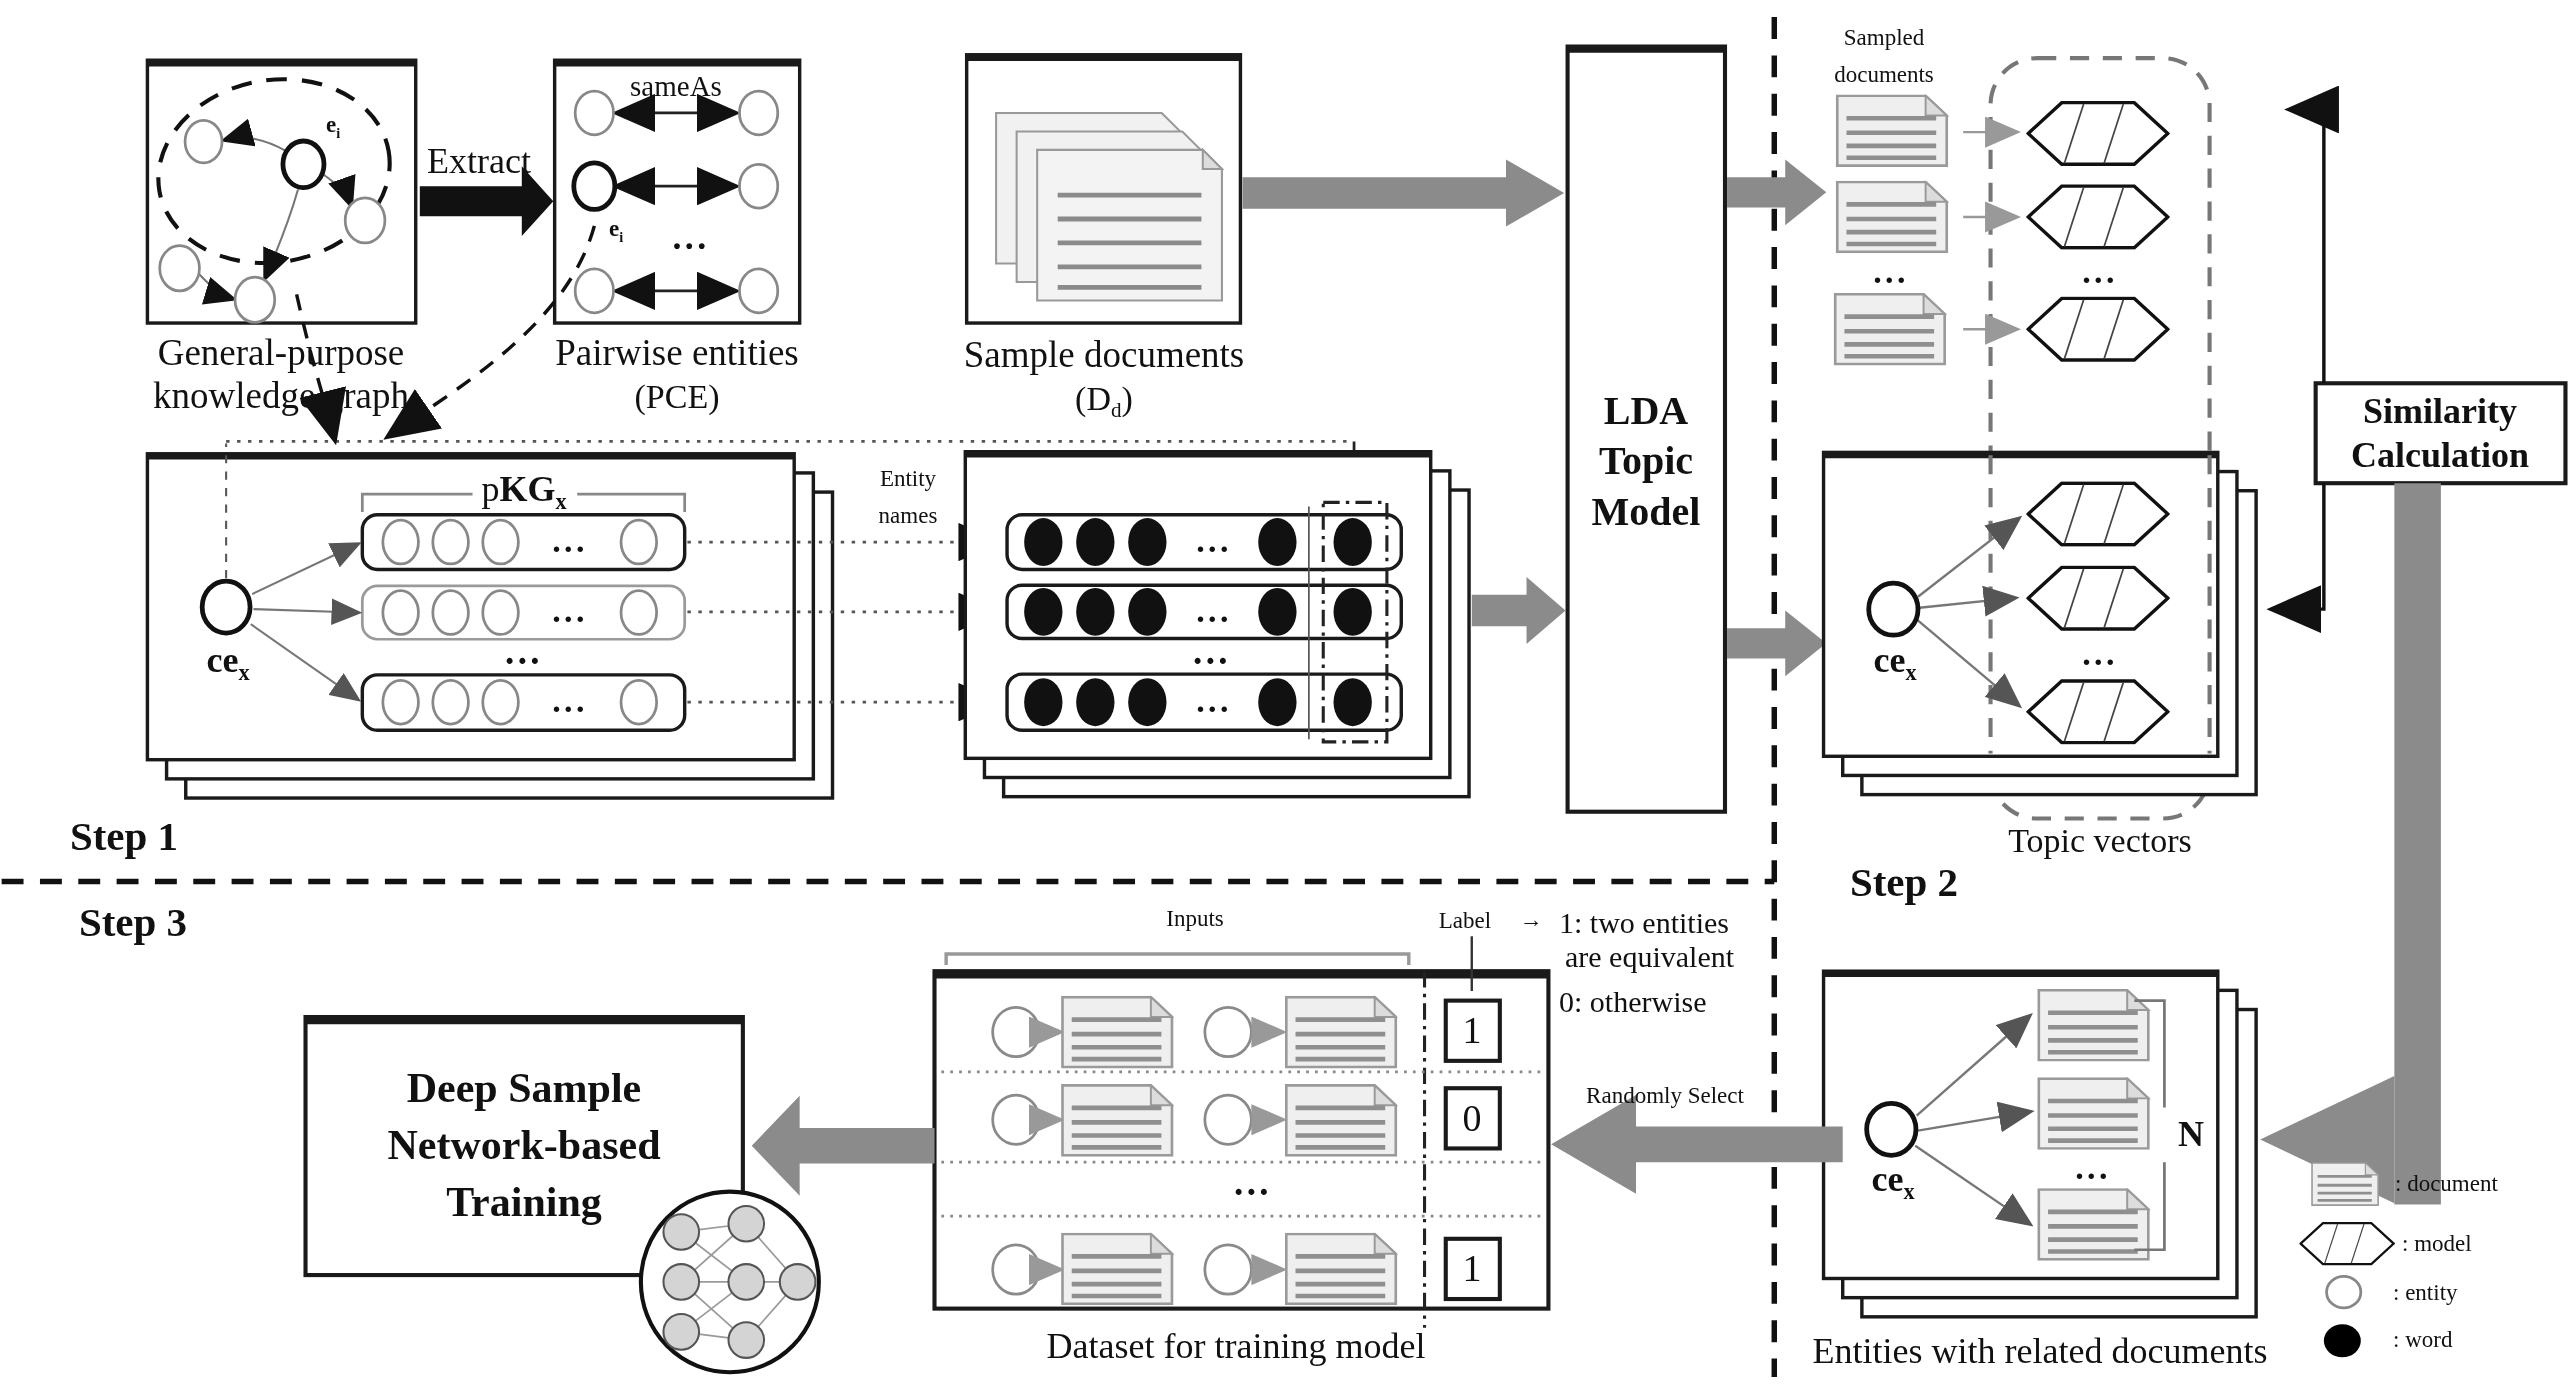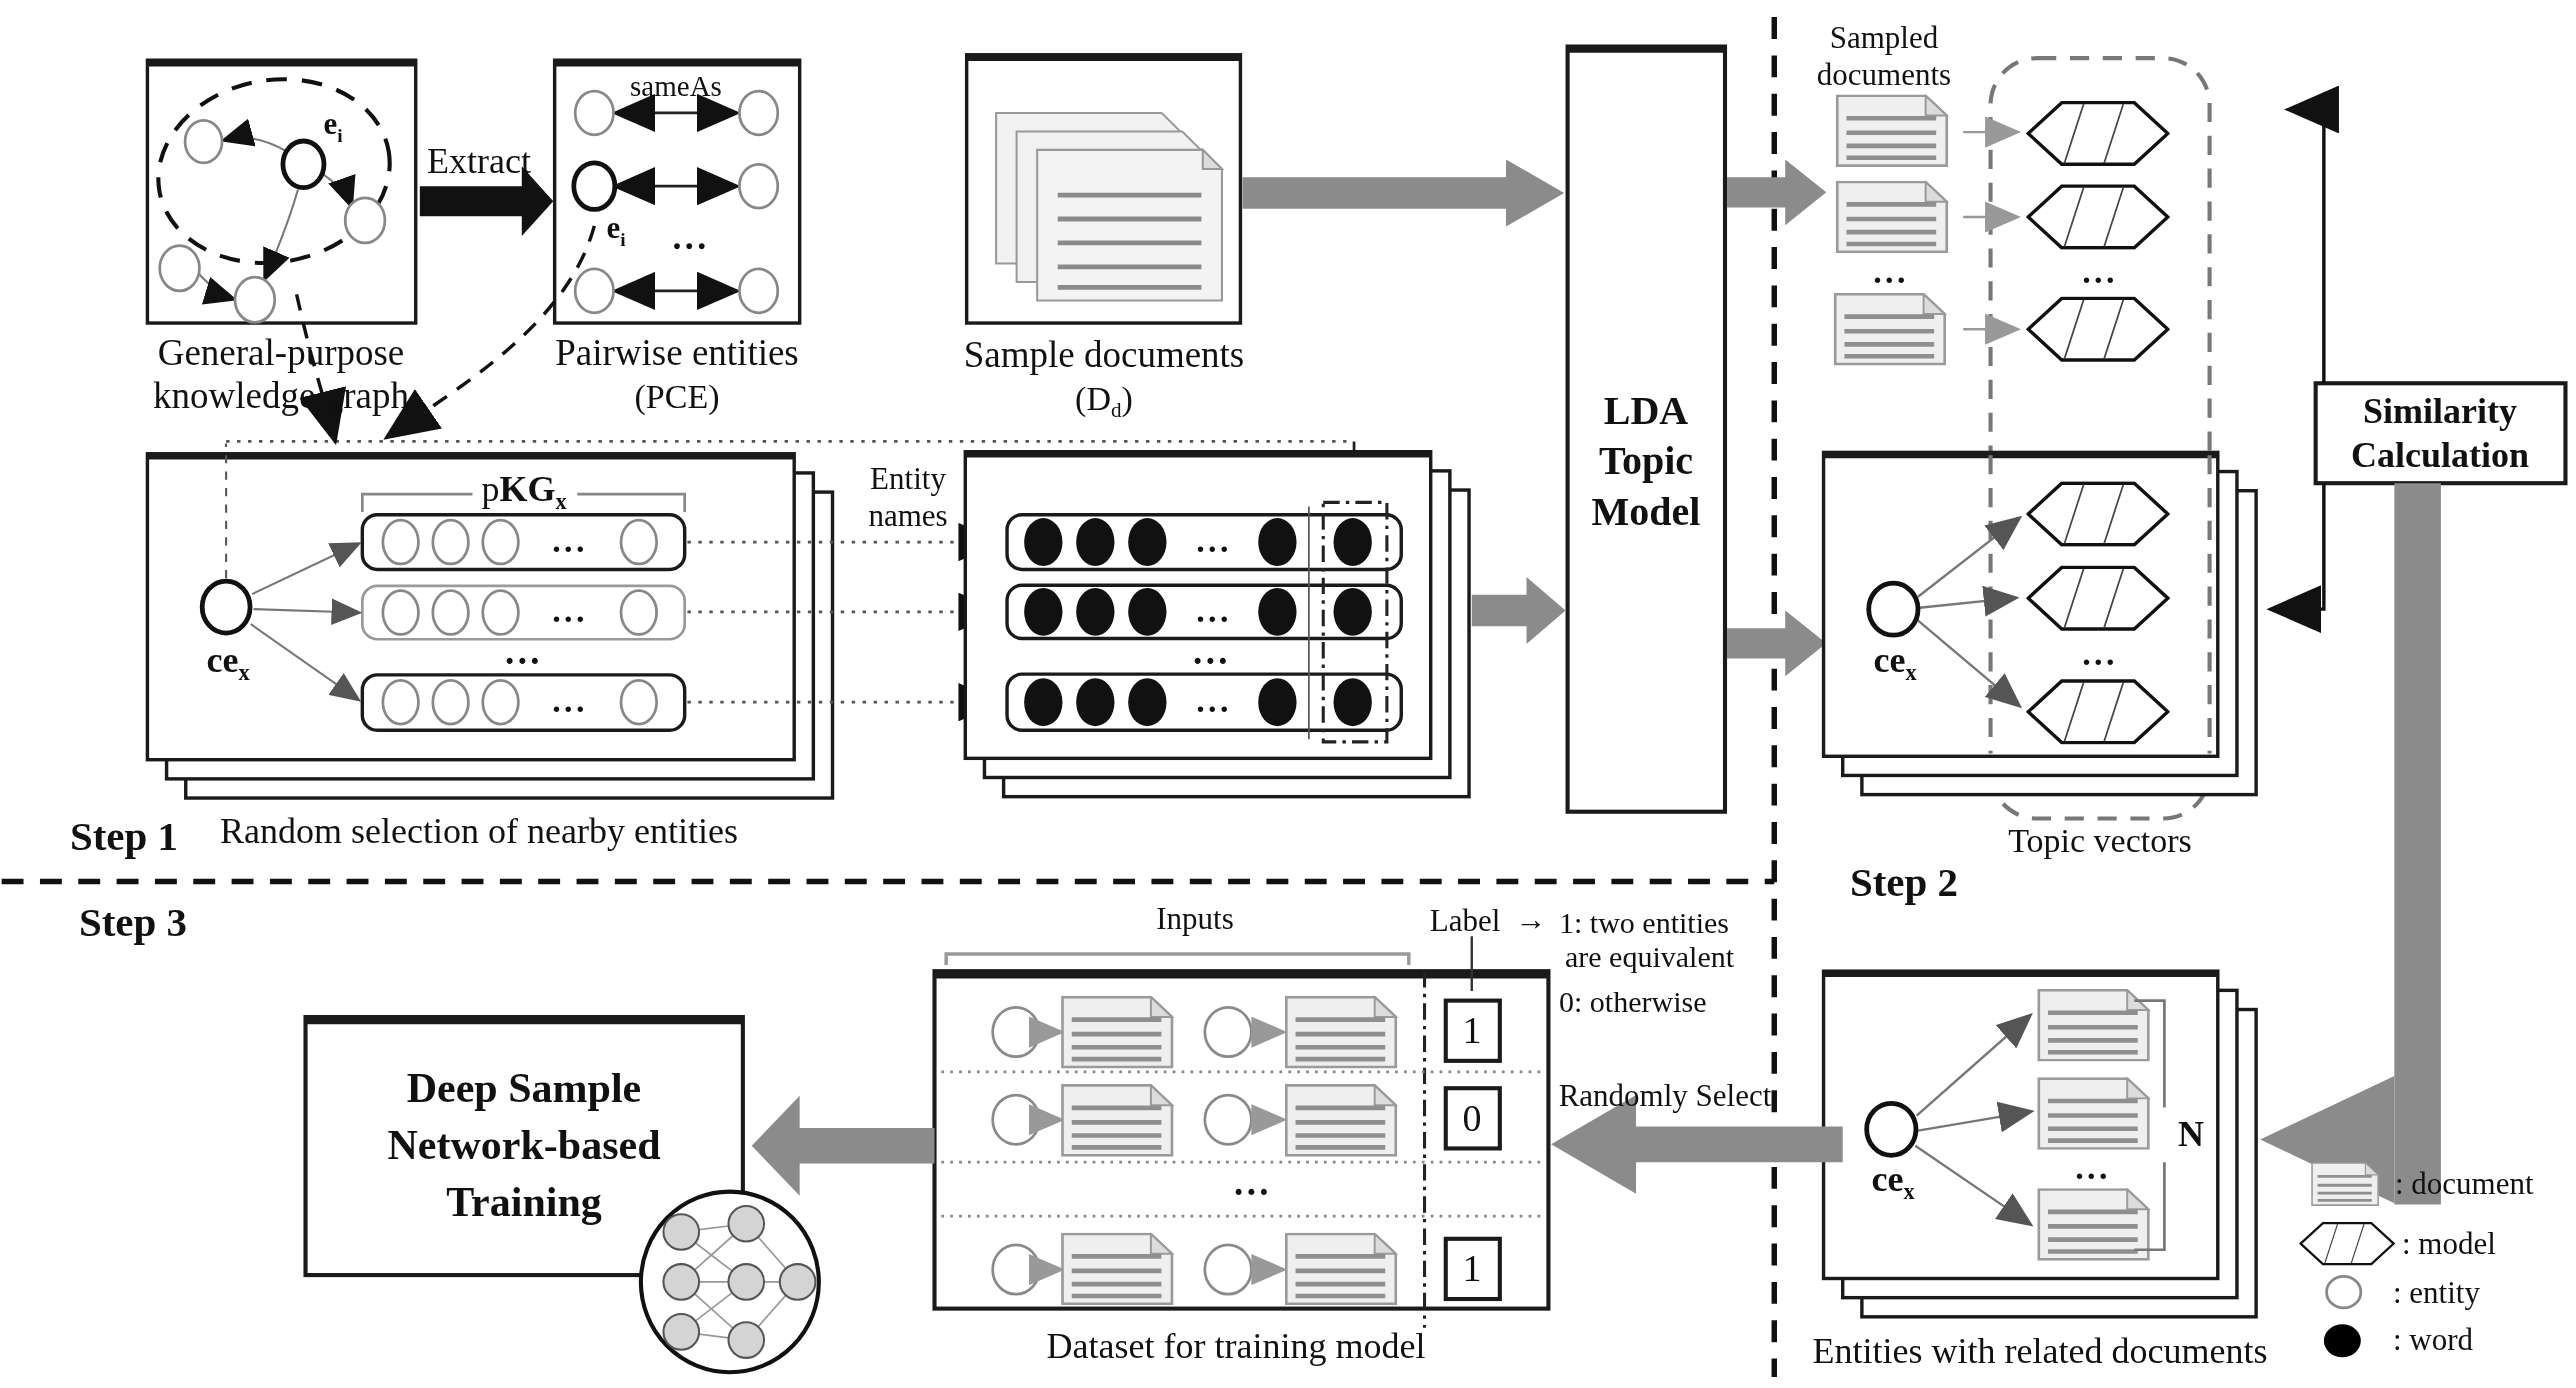--- a/index.html
+++ b/index.html
@@ -5,21 +5,21 @@
   html,body{margin:0;padding:0;background:#fff;}
   .stage{position:relative;width:2576px;height:1388px;background:#ffffff;overflow:hidden;
          font-family:"Liberation Serif",serif;color:#111;}
   svg.underlay{position:absolute;left:0;top:0;}
   .t{position:absolute;transform:translate(-50%,-50%);white-space:nowrap;line-height:1.05;text-align:center;}
   .tl{position:absolute;transform:translate(0,-50%);white-space:nowrap;line-height:1.05;}
   .b{font-weight:bold;}
   .i{}
   sub{font-size:62%;}
   .dots{font-weight:bold;letter-spacing:3.4px;}
-  .s42{font-size:29px;} .s44{font-size:30px;} .s46{font-size:31px;} .s48{font-size:36px;}
+  .s42{font-size:29px;} .s44{font-size:30px;} .s46{font-size:23px;} .s48{font-size:36px;}
   .s50{font-size:34px;} .s52{font-size:36px;} .s54{font-size:37px;} .s56{font-size:38px;}
   .s58{font-size:40px;} .s60{font-size:41px;margin-left:32px;} .s62{font-size:42px;}
 </style>
 </head>
 <body>
 
 <div class="stage">
 
 <svg class="underlay" width="2576" height="1388" viewBox="0 0 3763 2028">
   <defs>
@@ -319,21 +319,20 @@
 <div class="t s58 b" style="left:1646px;top:411px">LDA</div>
 <div class="t s58 b" style="left:1646px;top:461px">Topic</div>
 <div class="t s58 b" style="left:1646px;top:512px">Model</div>
 
 <div class="t s48" style="left:524px;top:492px"><span>p</span><span class="b i">KG</span><sub class="b i">x</sub></div>
 <div class="t s48 b i" style="left:228px;top:663px"><span>ce</span><sub>x</sub></div>
 <div class="t s50 dots" style="left:570px;top:541px">...</div>
 <div class="t s50 dots" style="left:570px;top:611px">...</div>
 <div class="t s50 dots" style="left:570px;top:701px">...</div>
 <div class="t s54 dots" style="left:524px;top:652px">...</div>
-<div class="t s52" style="left:479px;top:832px">Random selection of nearby entities</div>
 
 <div class="t s60 b" style="left:92px;top:837px">Step 1</div>
 <div class="t s60 b" style="left:1872px;top:883px">Step 2</div>
 <div class="t s60 b" style="left:101px;top:923px">Step 3</div>
 
 <div class="t s46" style="left:908px;top:479px">Entity</div>
 <div class="t s46" style="left:908px;top:516px">names</div>
 
 <div class="t s50 dots" style="left:1214px;top:541px">...</div>
 <div class="t s50 dots" style="left:1214px;top:611px">...</div>

